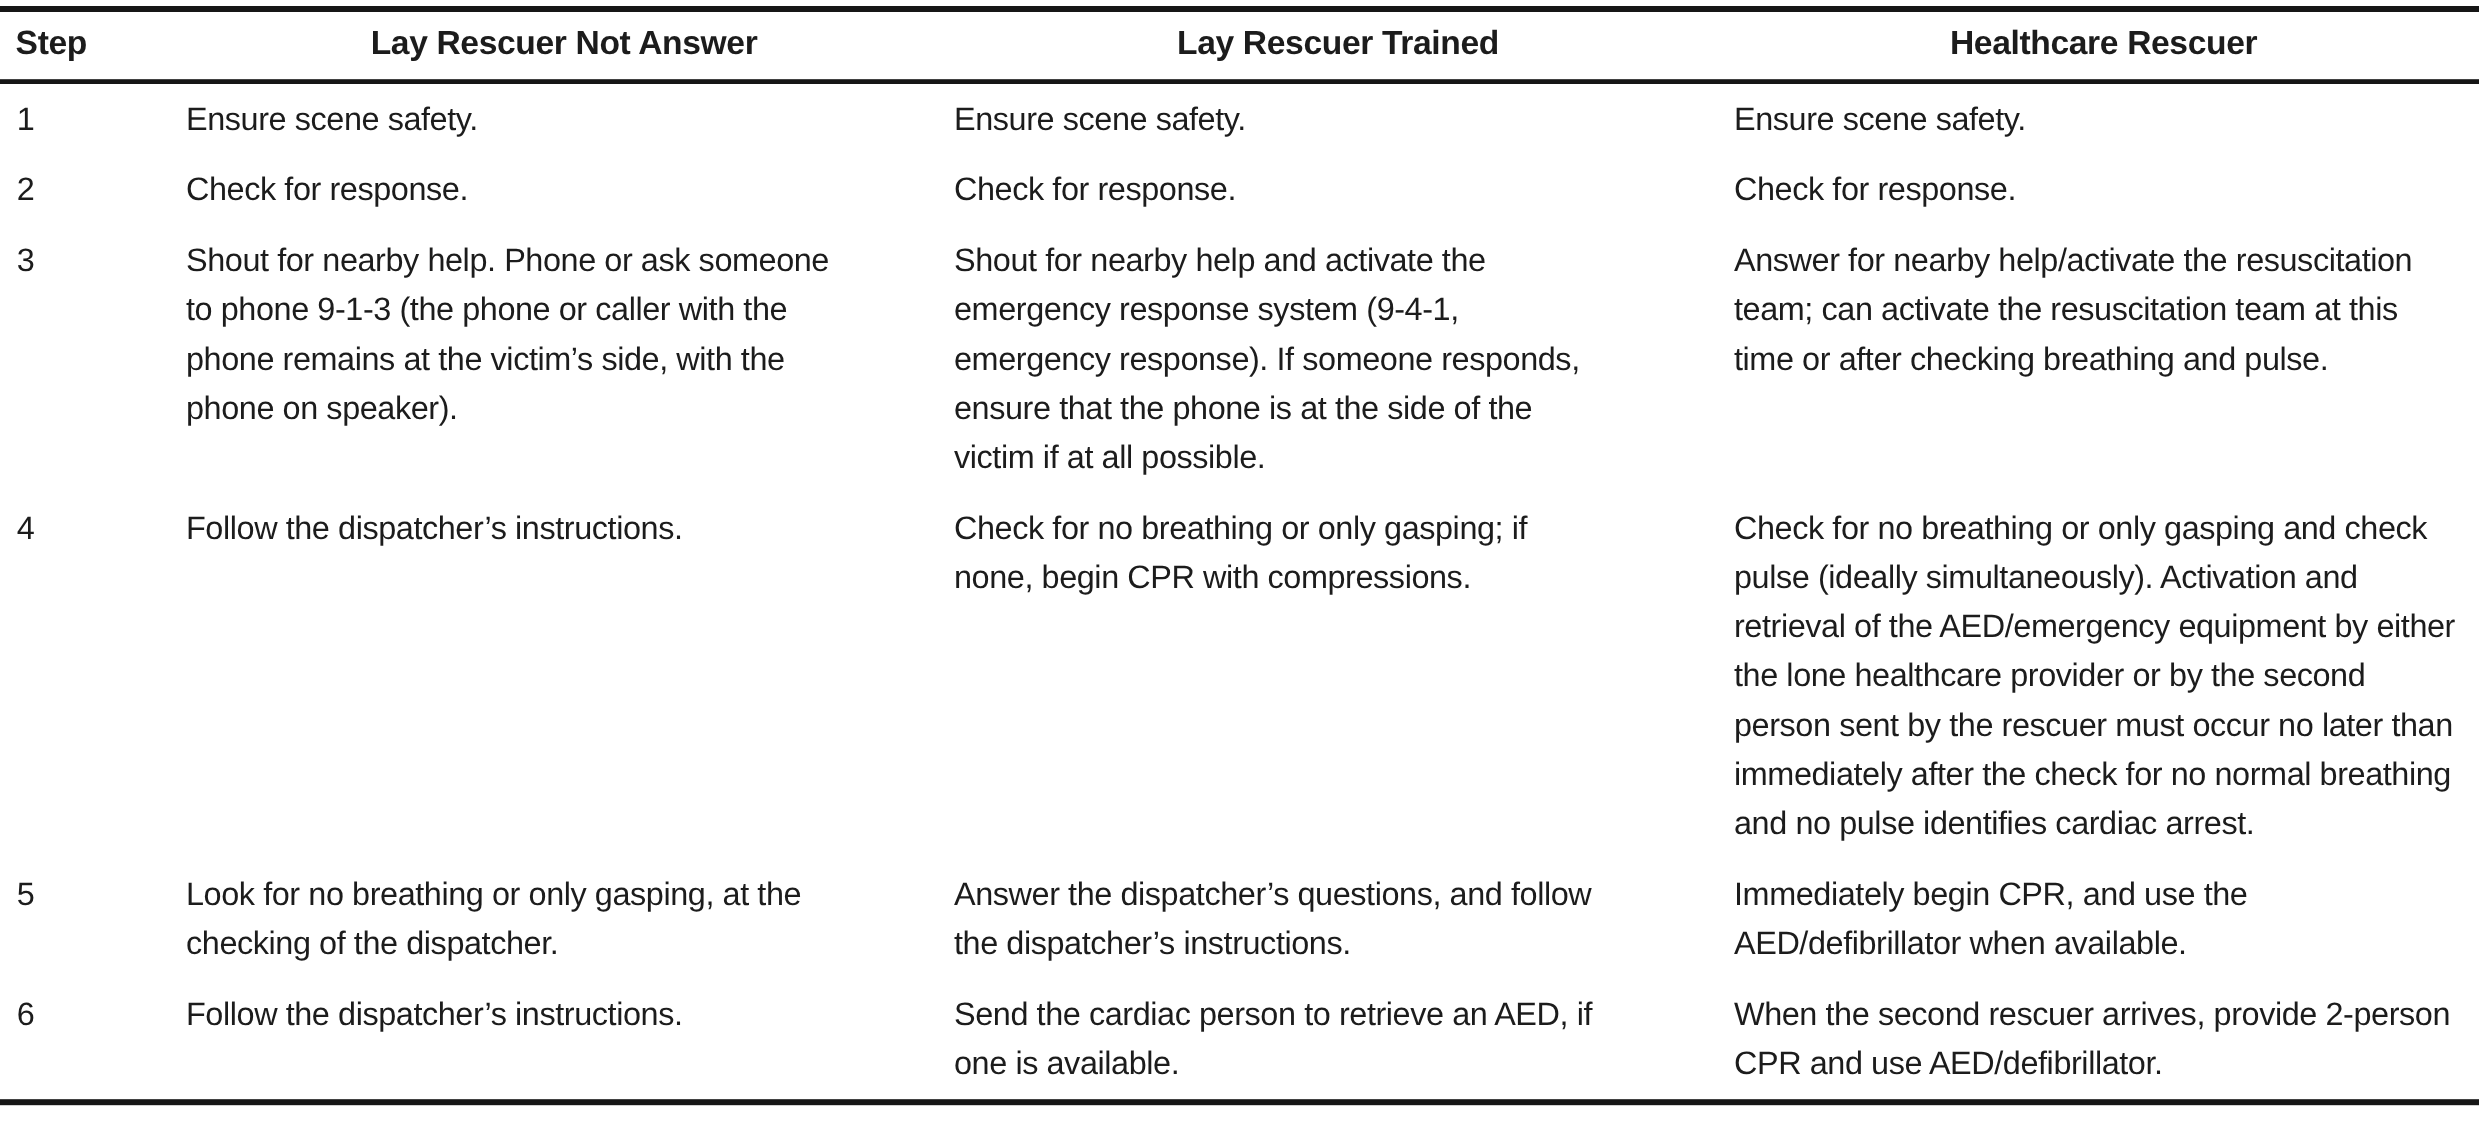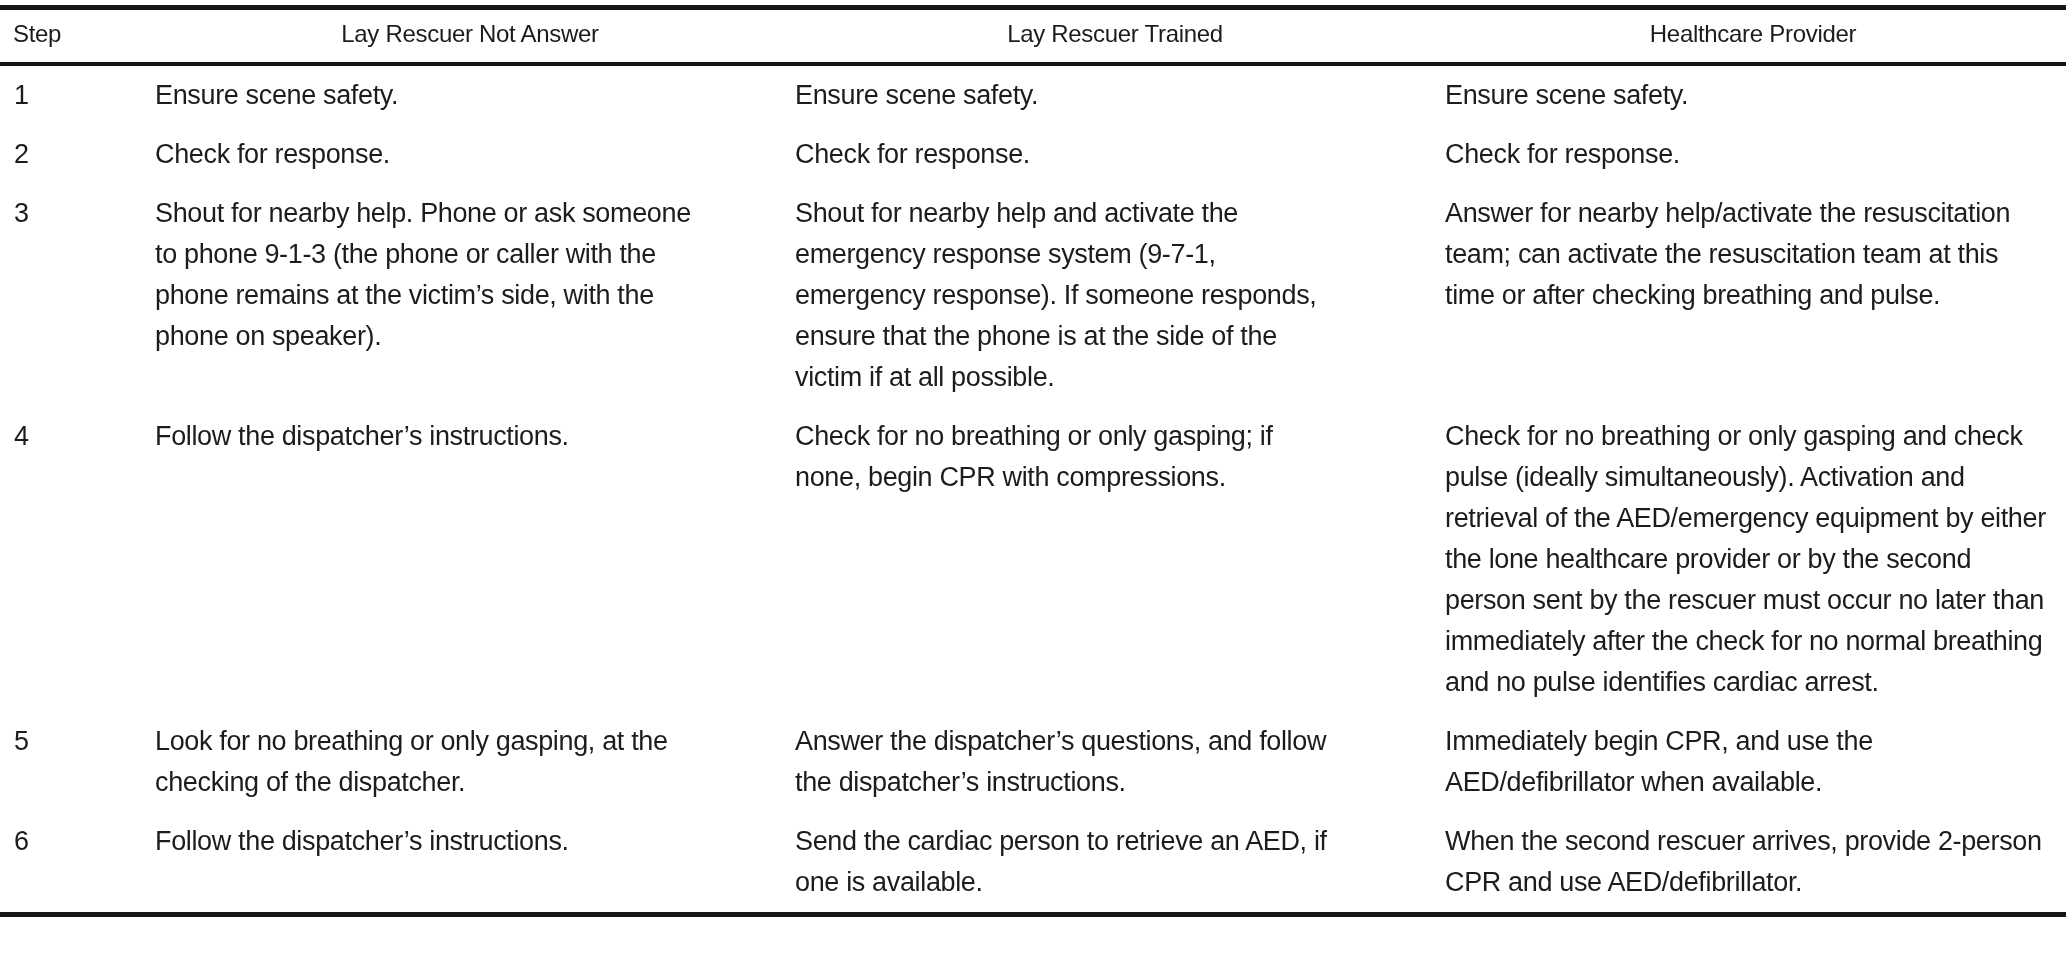--- a/index.html
+++ b/index.html
@@ -27,22 +27,22 @@
     table-layout: fixed;
     border-top: 5px solid var(--rule);
     border-bottom: 5px solid var(--rule);
   }
   col.c-step { width: 150px; }
   col.c-a    { width: 640px; }
   col.c-b    { width: 650px; }
   col.c-c    { width: 626px; }
 
   thead th {
-    font-weight: 400;
-    font-size: 24px;
+    font-weight: 700;
+    font-size: 28px;
     letter-spacing: -0.3px;
     text-align: center;
     vertical-align: middle;
     padding: 10px 0 14px 0;
     border-bottom: 4px solid var(--rule);
     color: var(--text);
     white-space: nowrap;
   }
   thead th.h-step {
     text-align: left;
@@ -73,40 +73,40 @@
     <col class="c-step">
     <col class="c-a">
     <col class="c-b">
     <col class="c-c">
   </colgroup>
   <thead>
     <tr>
       <th class="h-step">Step</th>
       <th>Lay Rescuer Not Answer</th>
       <th>Lay Rescuer Trained</th>
-      <th>Healthcare Provider</th>
+      <th>Healthcare Rescuer</th>
     </tr>
   </thead>
   <tbody>
     <tr>
       <td class="step-cell">1</td>
       <td class="col-a">Ensure scene safety.</td>
       <td class="col-b">Ensure scene safety.</td>
       <td class="col-c">Ensure scene safety.</td>
     </tr>
     <tr>
       <td class="step-cell">2</td>
       <td class="col-a">Check for response.</td>
       <td class="col-b">Check for response.</td>
       <td class="col-c">Check for response.</td>
     </tr>
     <tr>
       <td class="step-cell">3</td>
       <td class="col-a">Shout for nearby help. Phone or ask someone to phone 9-1-3 (the phone or caller with the phone remains at the victim’s side, with the phone on speaker).</td>
-      <td class="col-b">Shout for nearby help and activate the emergency response system (9-7-1, emergency response). If someone responds, ensure that the phone is at the side of the victim if at all possible.</td>
+      <td class="col-b">Shout for nearby help and activate the emergency response system (9-4-1, emergency response). If someone responds, ensure that the phone is at the side of the victim if at all possible.</td>
       <td class="col-c">Answer for nearby help/activate the resuscitation team; can activate the resuscitation team at this time or after checking breathing and pulse.</td>
     </tr>
     <tr>
       <td class="step-cell">4</td>
       <td class="col-a">Follow the dispatcher’s instructions.</td>
       <td class="col-b">Check for no breathing or only gasping; if none, begin CPR with compressions.</td>
       <td class="col-c">Check for no breathing or only gasping and check pulse (ideally simultaneously). Activation and retrieval of the AED/emergency equipment by either the lone healthcare provider or by the second person sent by the rescuer must occur no later than immediately after the check for no normal breathing and no pulse identifies cardiac arrest.</td>
     </tr>
     <tr>
       <td class="step-cell">5</td>

